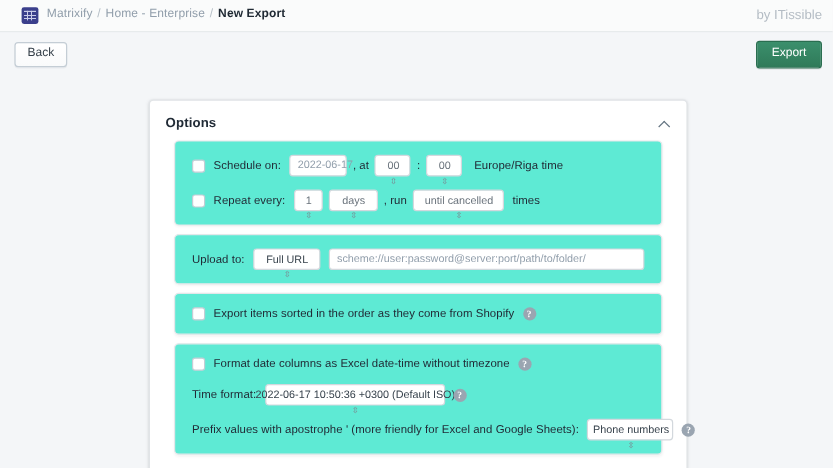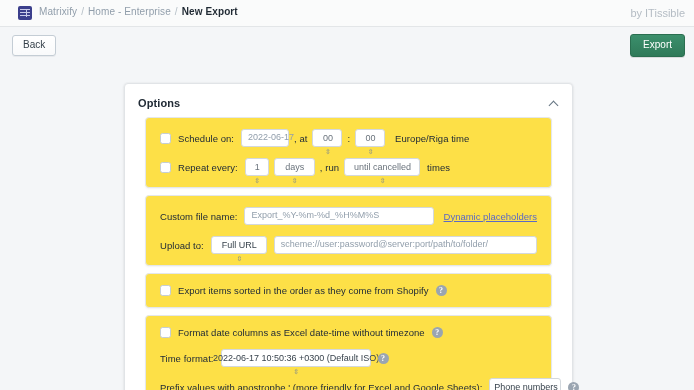--- a/index.html
+++ b/index.html
@@ -145,21 +145,21 @@
   .options-body {
     padding: 4px 20px 14px 20px;
     display: flex;
     flex-direction: column;
     gap: 7px;
   }
 
   .sub-card {
     border: 1px solid #e4e7ea;
     border-radius: 4px;
-    background: #fde047;
+    background: #5eead4;
     box-shadow: 0 1px 2px rgba(63,63,68,.06);
     padding: 11px 14px;
   }
 
   .row {
     display: flex;
     align-items: center;
     flex-wrap: nowrap;
     white-space: nowrap;
   }
@@ -331,25 +331,20 @@
             <span>until cancelled</span>
             <span class="arrows">⇳</span>
           </span>
           <span class="lbl gap-m">times</span>
         </div>
 
       </div>
 
       <div class="sub-card">
 
-        <div class="row">
-          <span class="lbl">Custom file name:</span>
-          <span class="inp inp-filename gap-m">Export_%Y-%m-%d_%H%M%S</span>
-          <span class="link">Dynamic placeholders</span>
-        </div>
 
         <div class="row">
           <span class="lbl">Upload to:</span>
           <span class="spin spin-url dark gap-m">
             <span>Full URL</span>
             <span class="arrows">⇳</span>
           </span>
           <span class="inp inp-url gap-m">scheme://user:password@server:port/path/to/folder/</span>
         </div>
 

